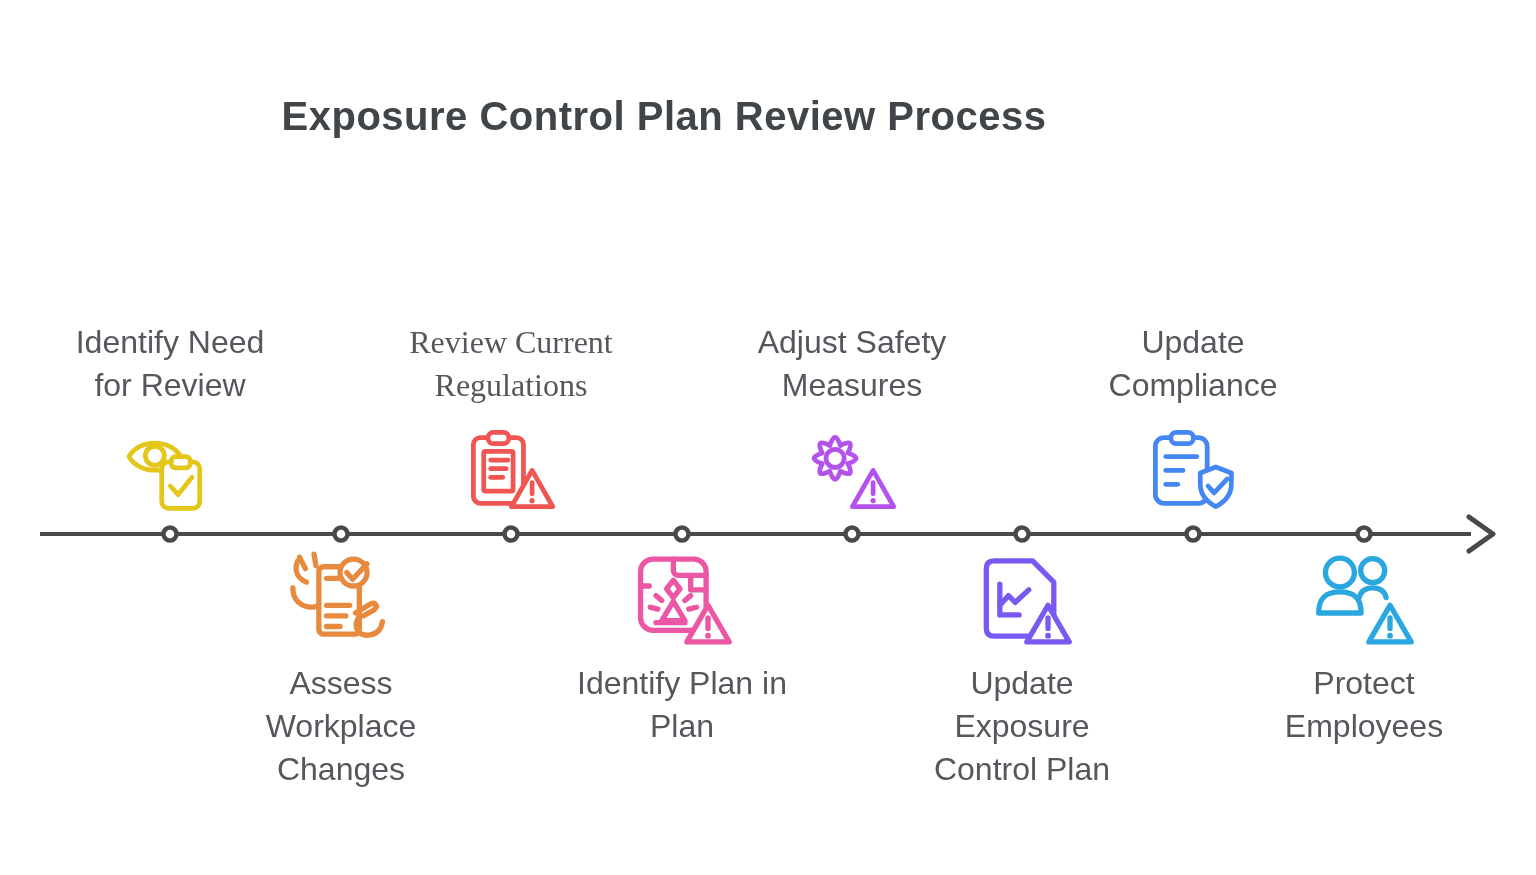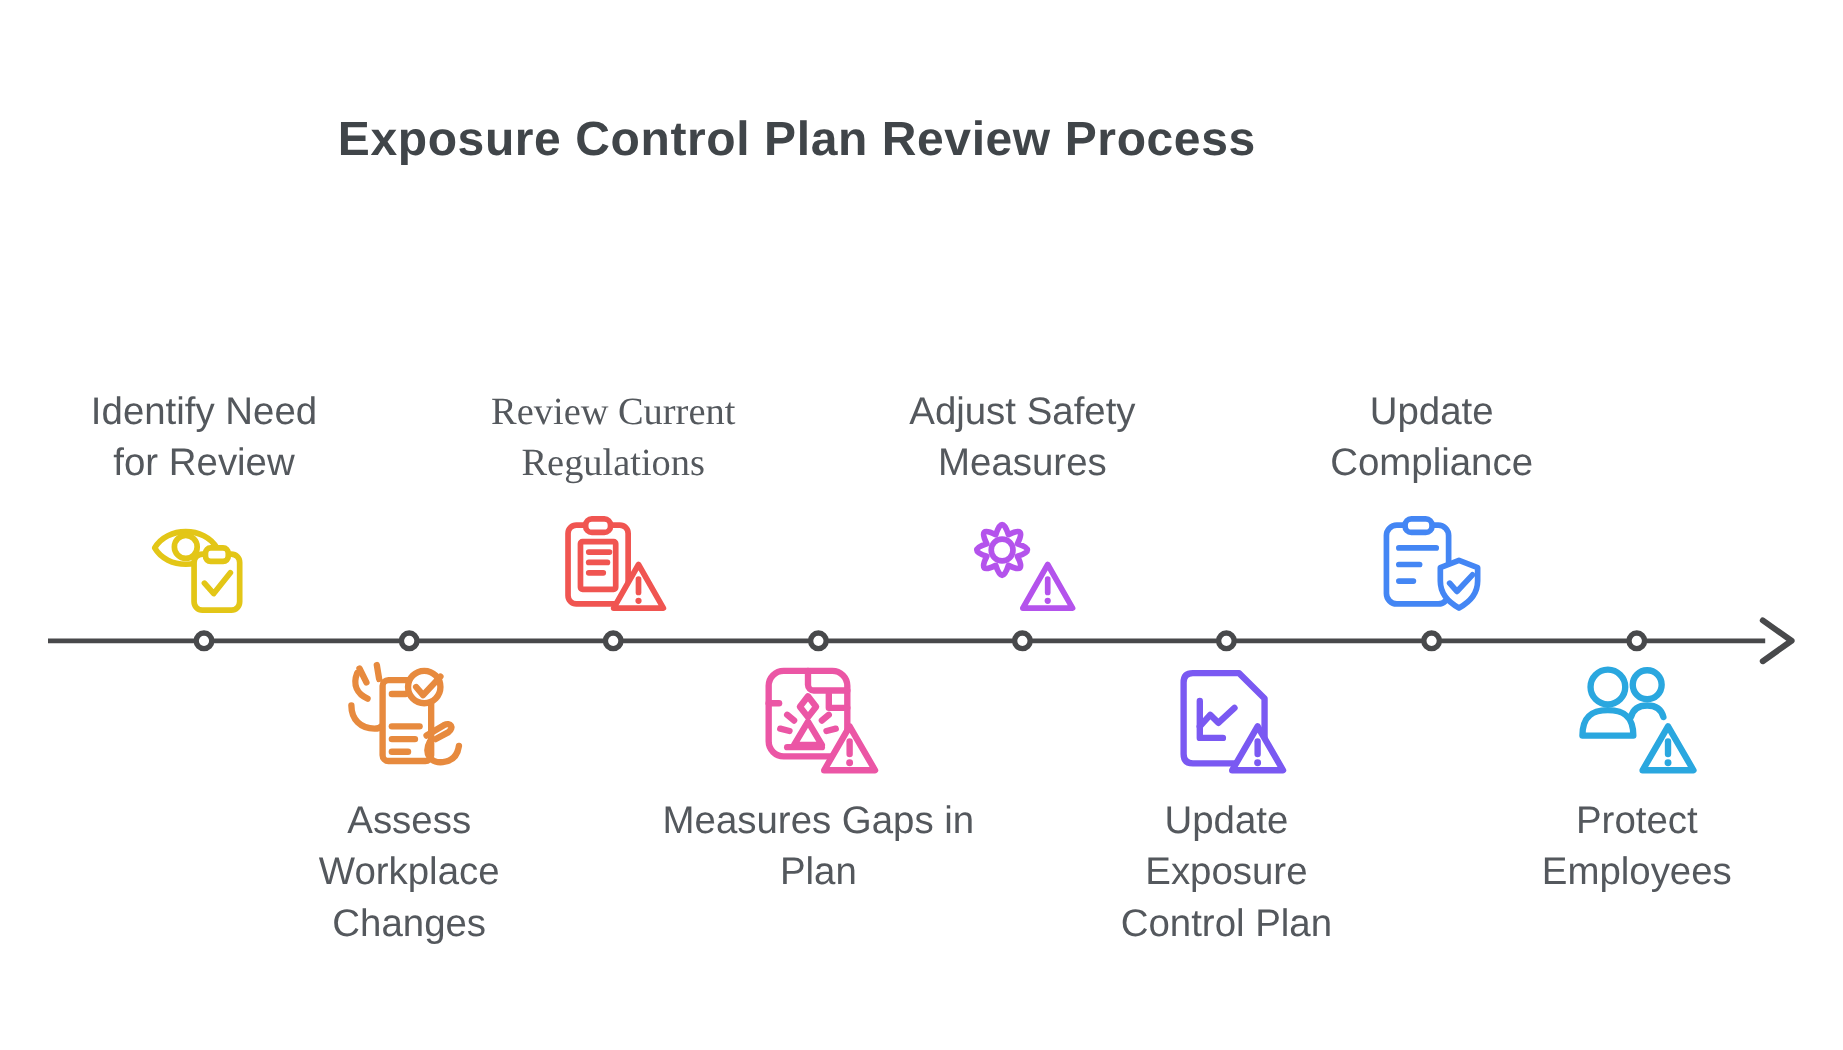--- a/index.html
+++ b/index.html
@@ -109,21 +109,21 @@
         <path d="M32 46 H50"></path>
         <path d="M32 56 H46"></path>
         <path class="wfill" d="M80 48 L104 90 H56 Z"></path>
         <path d="M80 62 V75"></path>
         <circle class="dot" cx="80" cy="83" r="3"></circle>
       </svg>
     </div>
   </div>
 
   <div class="node n3" style="color: rgb(235, 86, 165);">
-    <div class="label lab-below">Measures Gaps in
+    <div class="label lab-below">Identify Plan in
 Plan</div>
     <div class="icon icon-below">
       <svg viewBox="0 0 110 100">
         <rect class="wfill" x="12" y="8" width="68" height="74" rx="13"></rect>
         <path d="M46 8 V20 a5 5 0 0 0 5 5 H80"></path>
         <path d="M80 40 H64 V28"></path>
         <path d="M12 36 H21"></path>
         <path d="M46 30 l7 9 -7 9 -7 -9 Z"></path>
         <path d="M22 58 l8 2"></path>
         <path d="M70 58 l-8 2"></path>

